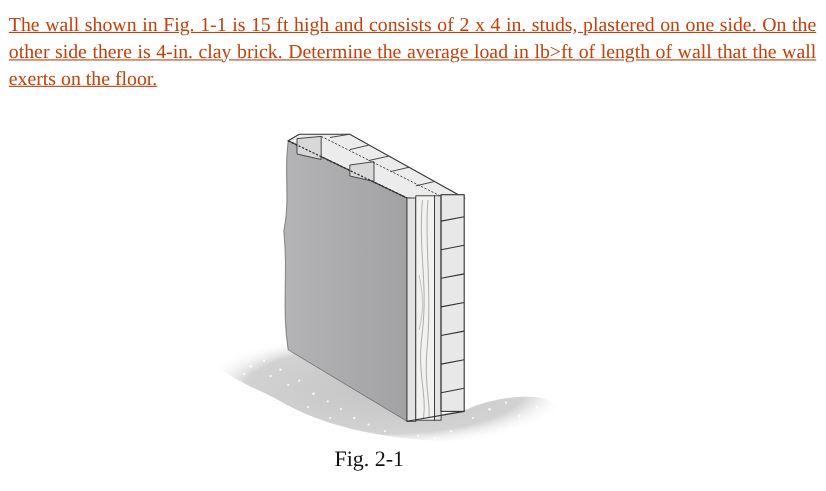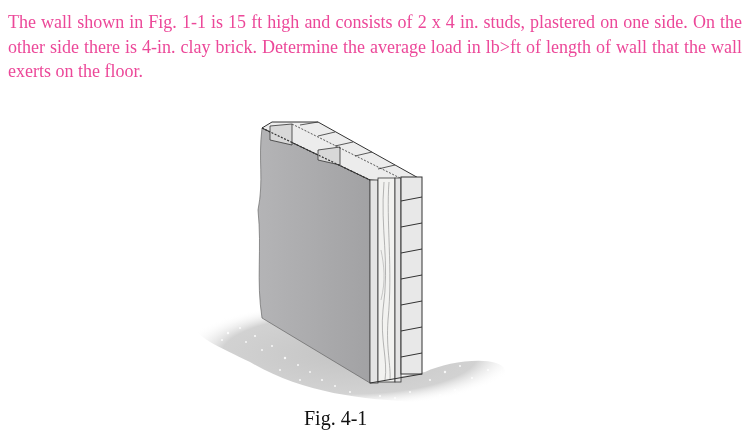--- a/index.html
+++ b/index.html
@@ -1,20 +1,20 @@
 <!DOCTYPE html>
 <html><head>
 <meta charset="utf-8">
 <style>
   html, body { margin: 0; padding: 0; background: #ffffff; }
   body { width: 751px; height: 446px; position: relative; overflow: hidden; }
   .problem {
     position: absolute; left: 8px; top: 10px; width: 734px;
     font-family: "Liberation Serif", serif; font-size: 18px; line-height: 24.5px;
-    color: #ec4899; text-align: justify; margin: 0;
+    color: #c2410c; text-align: justify; margin: 0; text-decoration: underline;
   }
   .figure { position: absolute; left: 0; top: 0; width: 751px; height: 446px; }
   .caption {
     position: absolute; left: 304px; top: 407px;
     font-family: "Liberation Serif", serif; font-size: 20px; color: #111;
   }
 </style>
 </head>
 <body>
 
@@ -101,13 +101,13 @@
     <line x1="401" y1="227" x2="422" y2="223" stroke="#333" stroke-width="1"></line>
     <line x1="401" y1="253" x2="422" y2="249" stroke="#333" stroke-width="1"></line>
     <line x1="401" y1="279" x2="422" y2="275" stroke="#333" stroke-width="1"></line>
     <line x1="401" y1="305" x2="422" y2="301" stroke="#333" stroke-width="1"></line>
     <line x1="401" y1="331" x2="422" y2="327" stroke="#333" stroke-width="1"></line>
     <line x1="401" y1="357" x2="422" y2="353" stroke="#333" stroke-width="1"></line>
   </g>
   <line x1="370" y1="383" x2="422" y2="374" stroke="#333" stroke-width="1"></line>
 </svg>
 
-<div class="caption">Fig. 4-1</div>
+<div class="caption">Fig. 2-1</div>
 
 </body></html>

